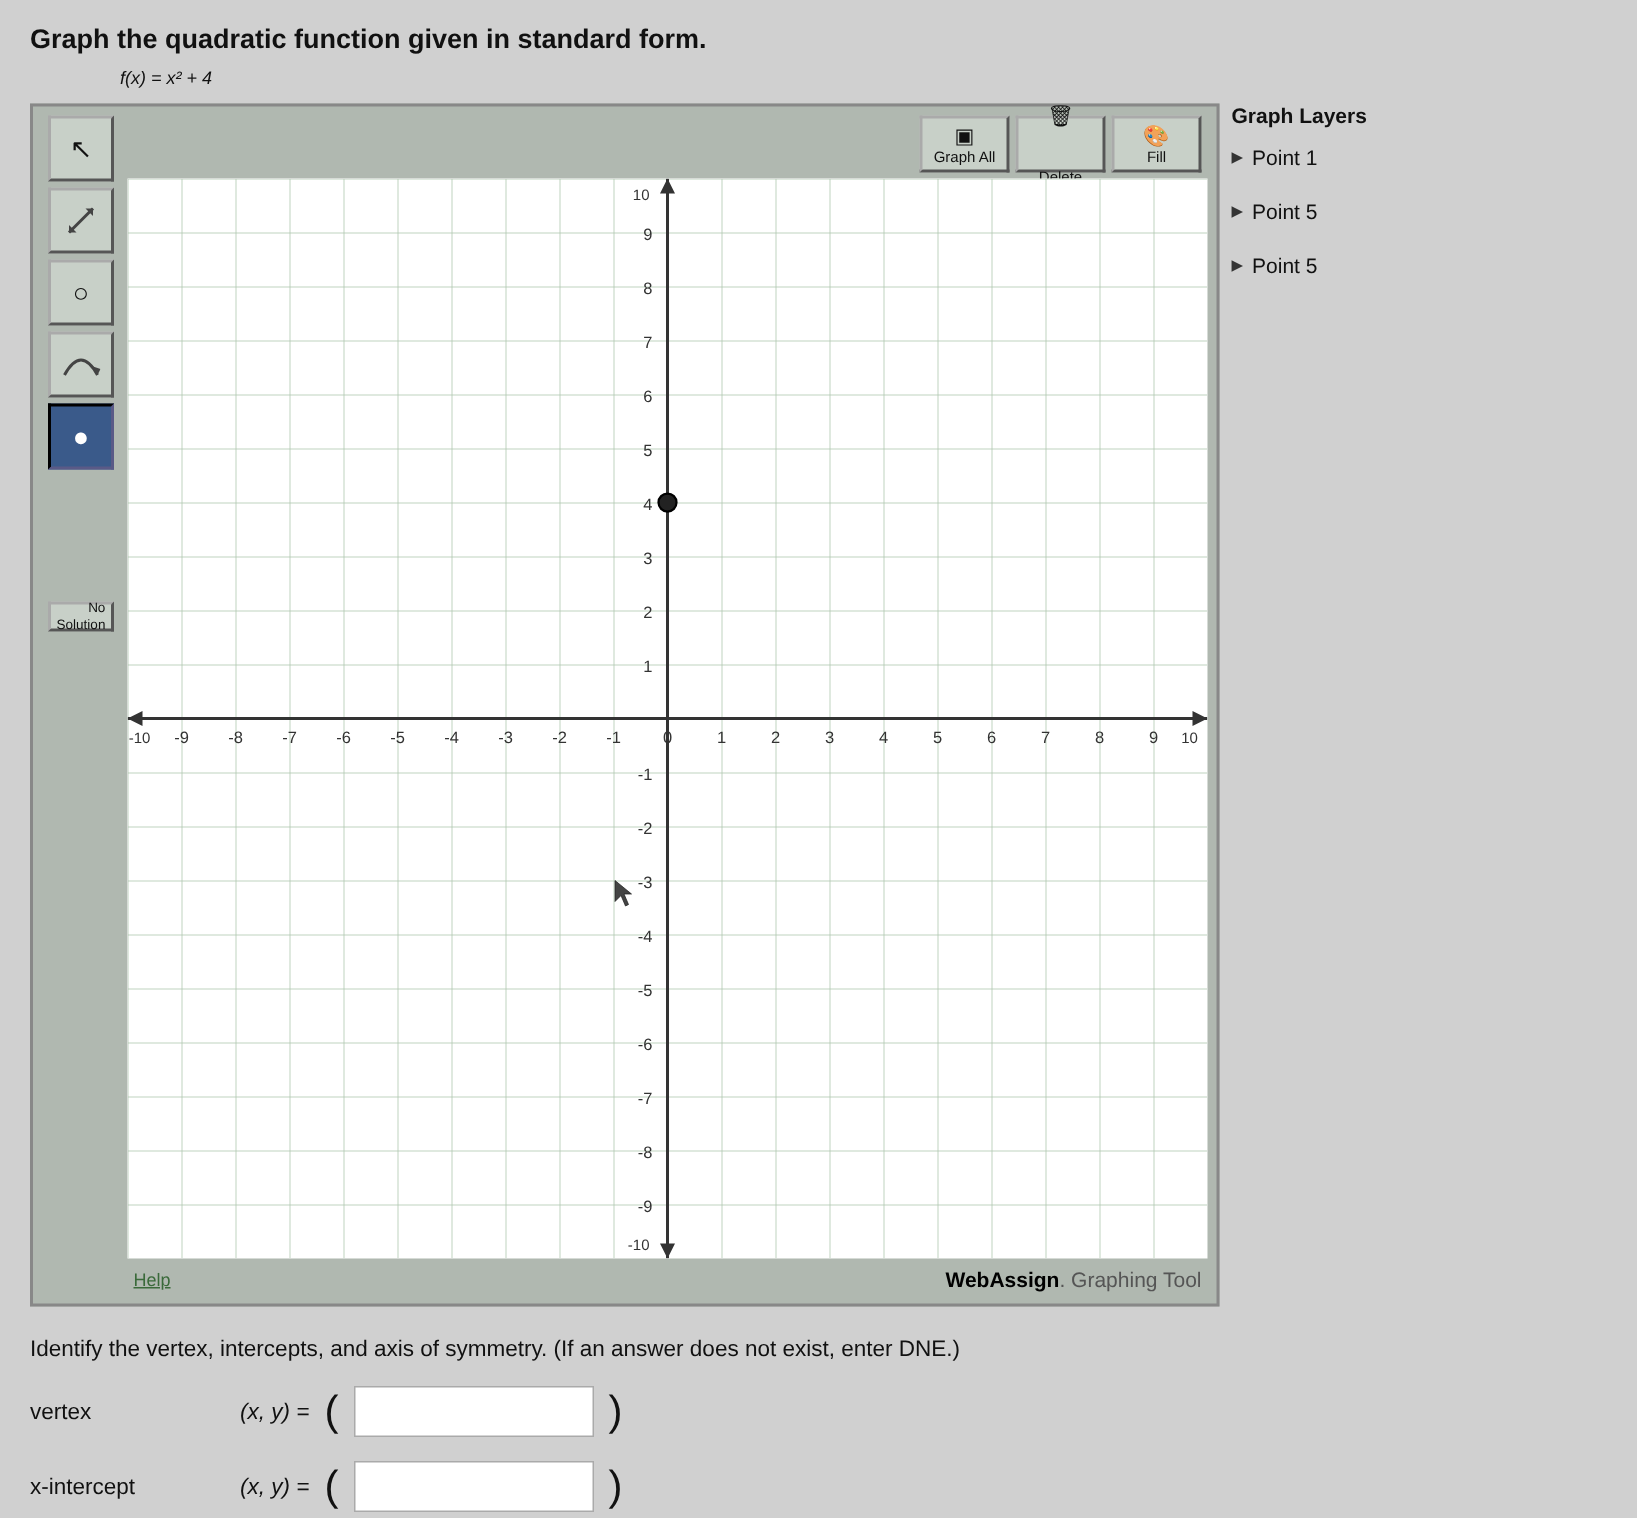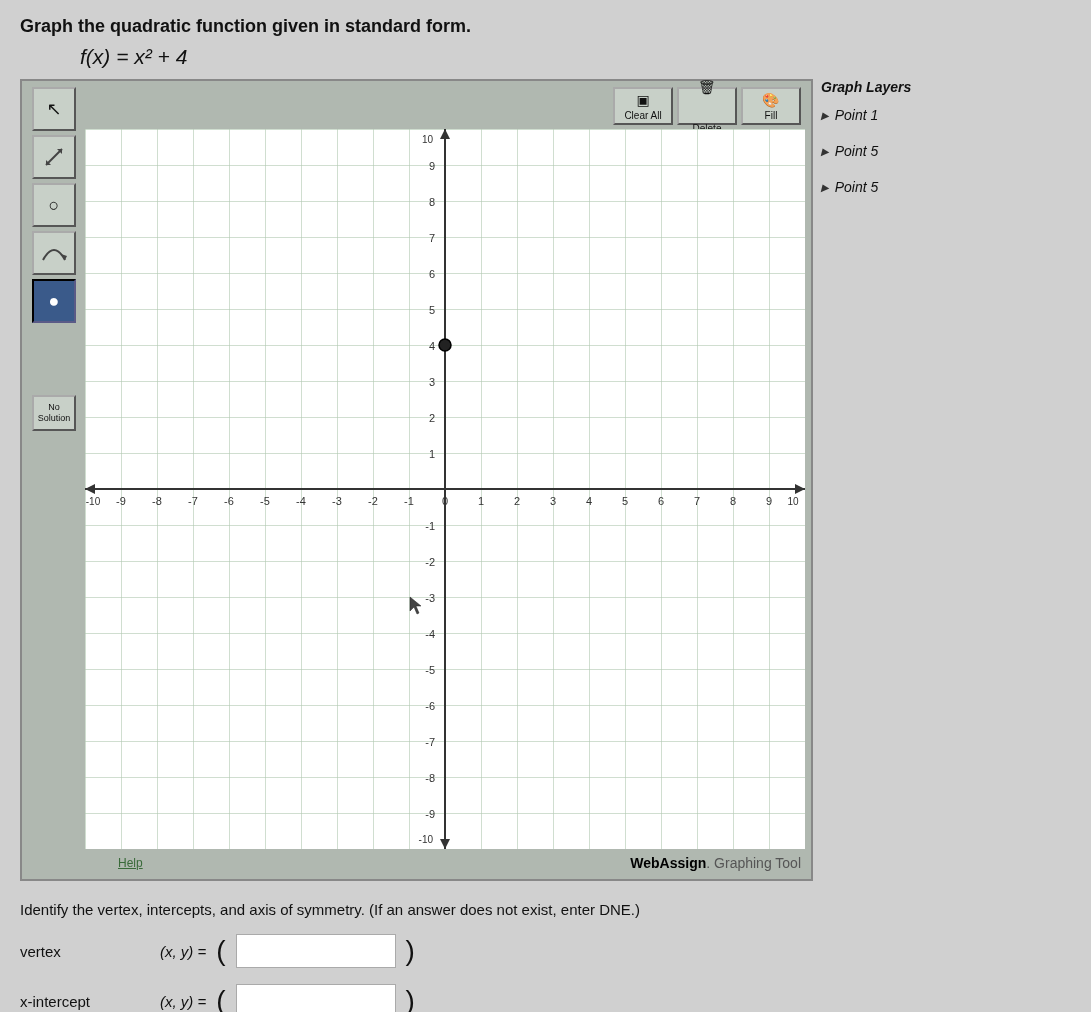--- a/index.html
+++ b/index.html
@@ -10,21 +10,21 @@
       min-height: 1012px;
       padding: 16px 20px;
       color: #111;
     }
     .page-title {
       font-size: 18px;
       margin-bottom: 8px;
       font-weight: bold;
     }
     .equation {
-      font-size: 21px;
+      font-size: 12px;
       margin-left: 60px;
       margin-bottom: 10px;
       font-style: italic;
     }
     .graph-container {
       display: flex;
       align-items: flex-start;
       gap: 0;
     }
     .graph-panel {
@@ -54,31 +54,31 @@
       cursor: pointer;
       font-size: 18px;
     }
     .tool-btn.active {
       background: #3a5a8a;
       color: white;
       border: 2px inset #223;
     }
     .tool-btn-no-solution {
       width: 44px;
-      height: 36px;
+      height: 20px;
       background: #c8d0c8;
       border: 2px outset #aaa;
       display: flex;
       align-items: center;
       justify-content: center;
       cursor: pointer;
       font-size: 9px;
-      text-align: center;
+      text-align: right;
       line-height: 1.2;
-      margin-top: 4px;
+      margin-top: 20px;
     }
     .graph-area-wrap {
       display: flex;
       flex-direction: column;
       gap: 4px;
     }
     .graph-top-bar {
       display: flex;
       justify-content: flex-end;
       gap: 4px;
@@ -109,38 +109,36 @@
       display: flex;
       justify-content: space-between;
       align-items: center;
       padding: 2px 4px;
     }
     .help-link {
       color: #3a6a3a;
       font-size: 12px;
       cursor: pointer;
       text-decoration: underline;
-      margin-left: 29px;
     }
     .webassign-credit {
       font-size: 14px;
       color: #555;
       text-align: center;
     }
     .webassign-credit span.bold {
       font-weight: bold;
       color: #000;
     }
     
     .layers-panel {
       display: flex;
       flex-direction: column;
       margin-left: 8px;
       min-width: 110px;
-      font-style: italic;
     }
     .layers-title {
       font-size: 14px;
       font-weight: bold;
       margin-bottom: 12px;
       color: #111;
     }
     .layer-item {
       display: flex;
       align-items: center;
@@ -229,21 +227,21 @@
       <div class="tool-btn-no-solution">
         <span>No<br>Solution</span>
       </div>
     </div>
 
     <div class="graph-area-wrap">
       <div class="graph-top-bar">
         <div style="flex:1"></div>
         <div class="graph-ctrl-btn">
           <div style="font-size:14px;">▣</div>
-          <div style="font-size:10px;">Clear All</div>
+          <div style="font-size:10px;">Graph All</div>
         </div>
         <div class="graph-ctrl-btn">
           <div style="font-size:14px;">🗑</div>
           <div style="font-size:10px;margin-top:26px;">Delete</div>
         </div>
         <div class="graph-ctrl-btn">
           <div style="font-size:14px;">🎨</div>
           <div style="font-size:10px;">Fill</div>
         </div>
       </div>

